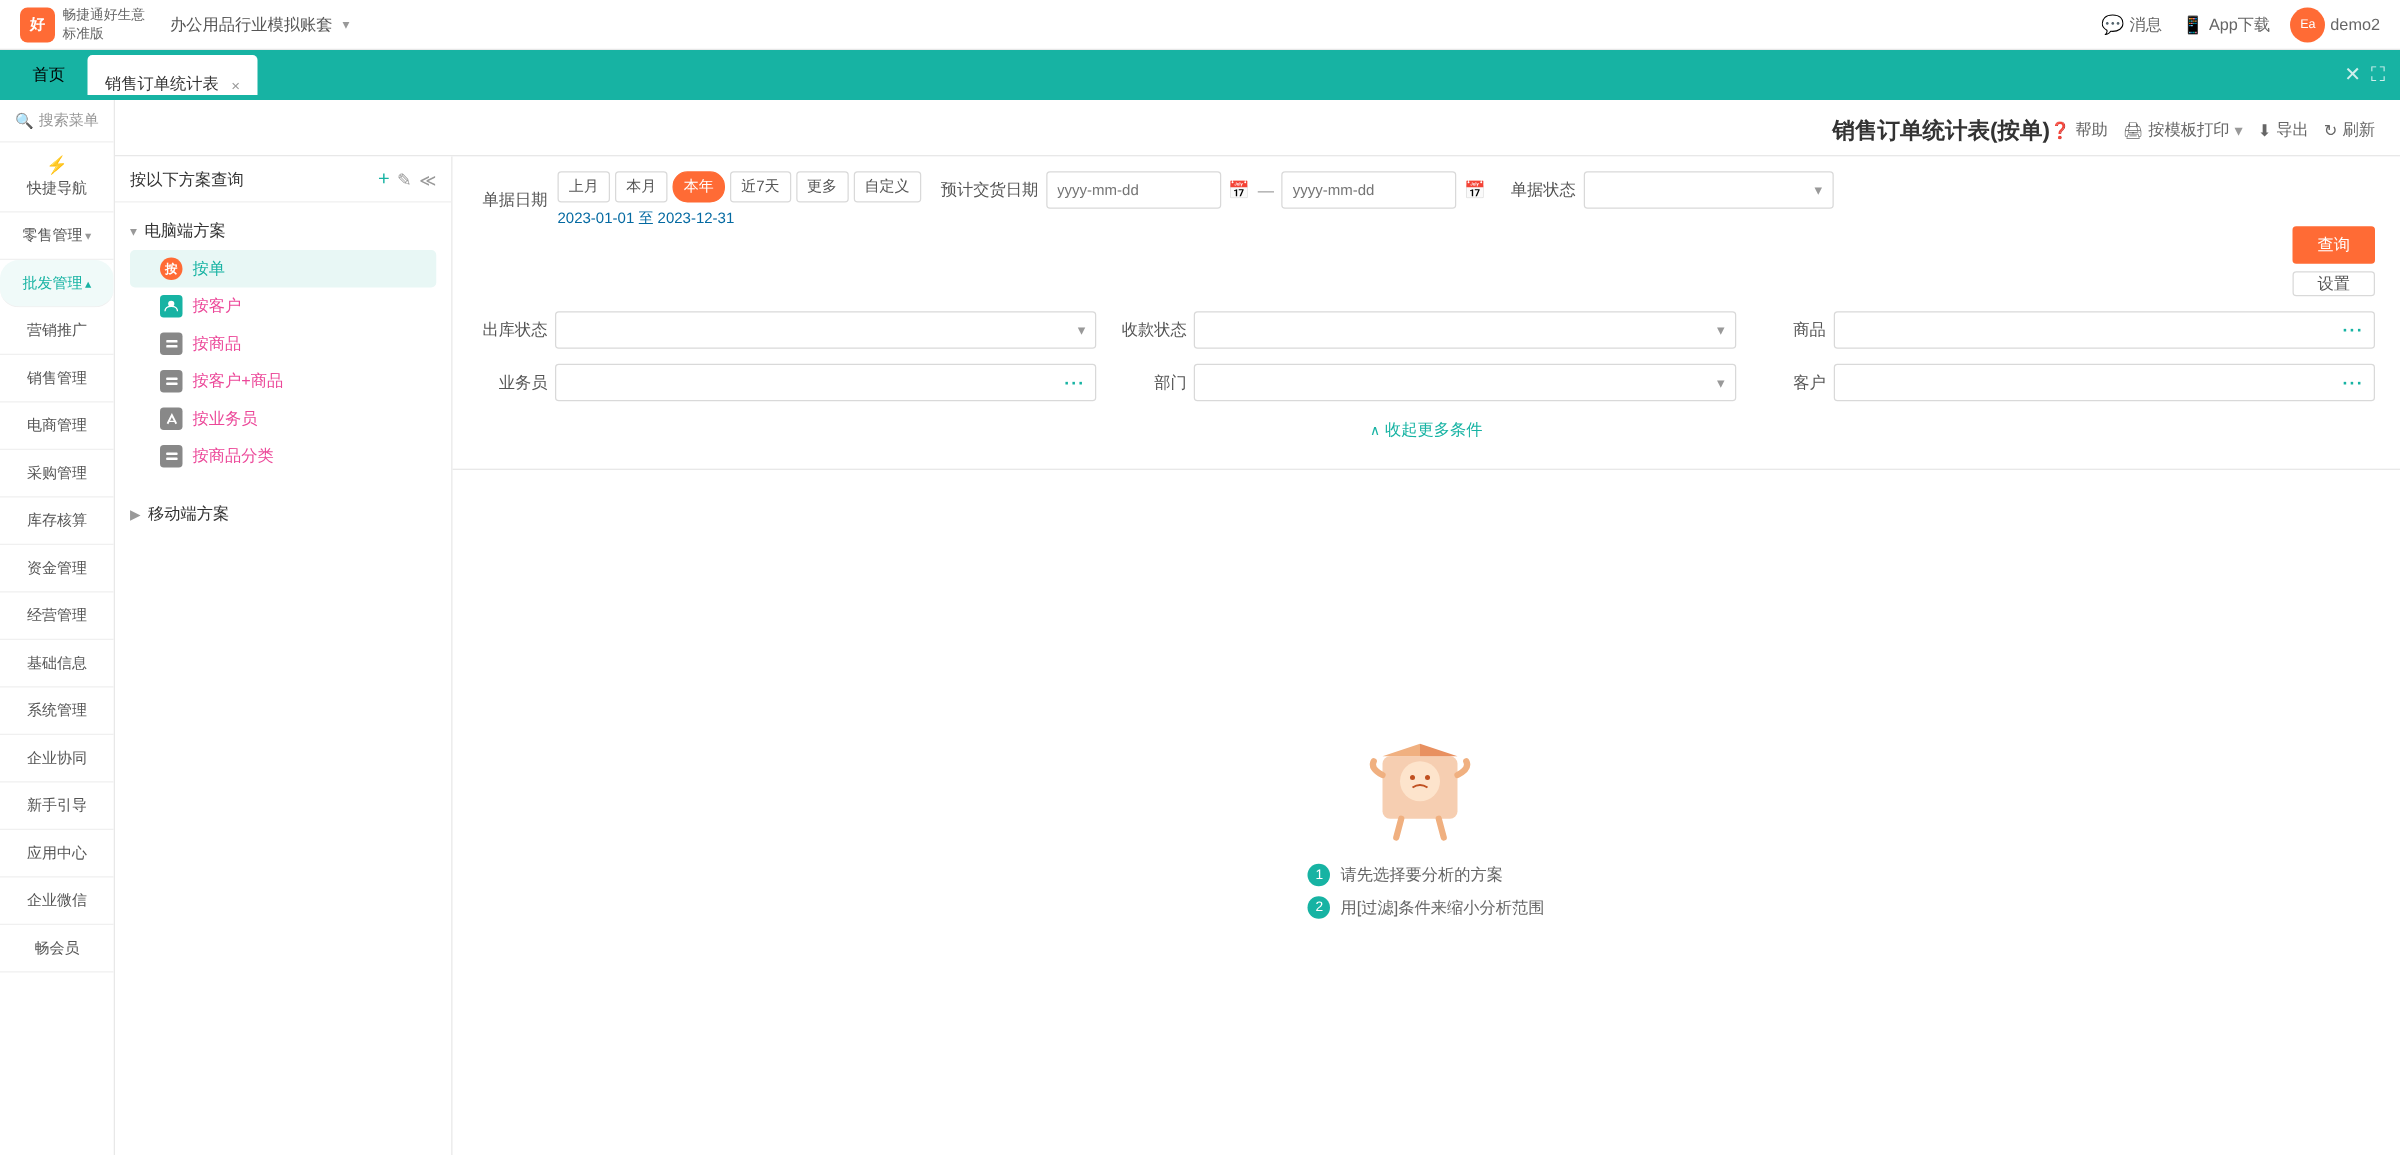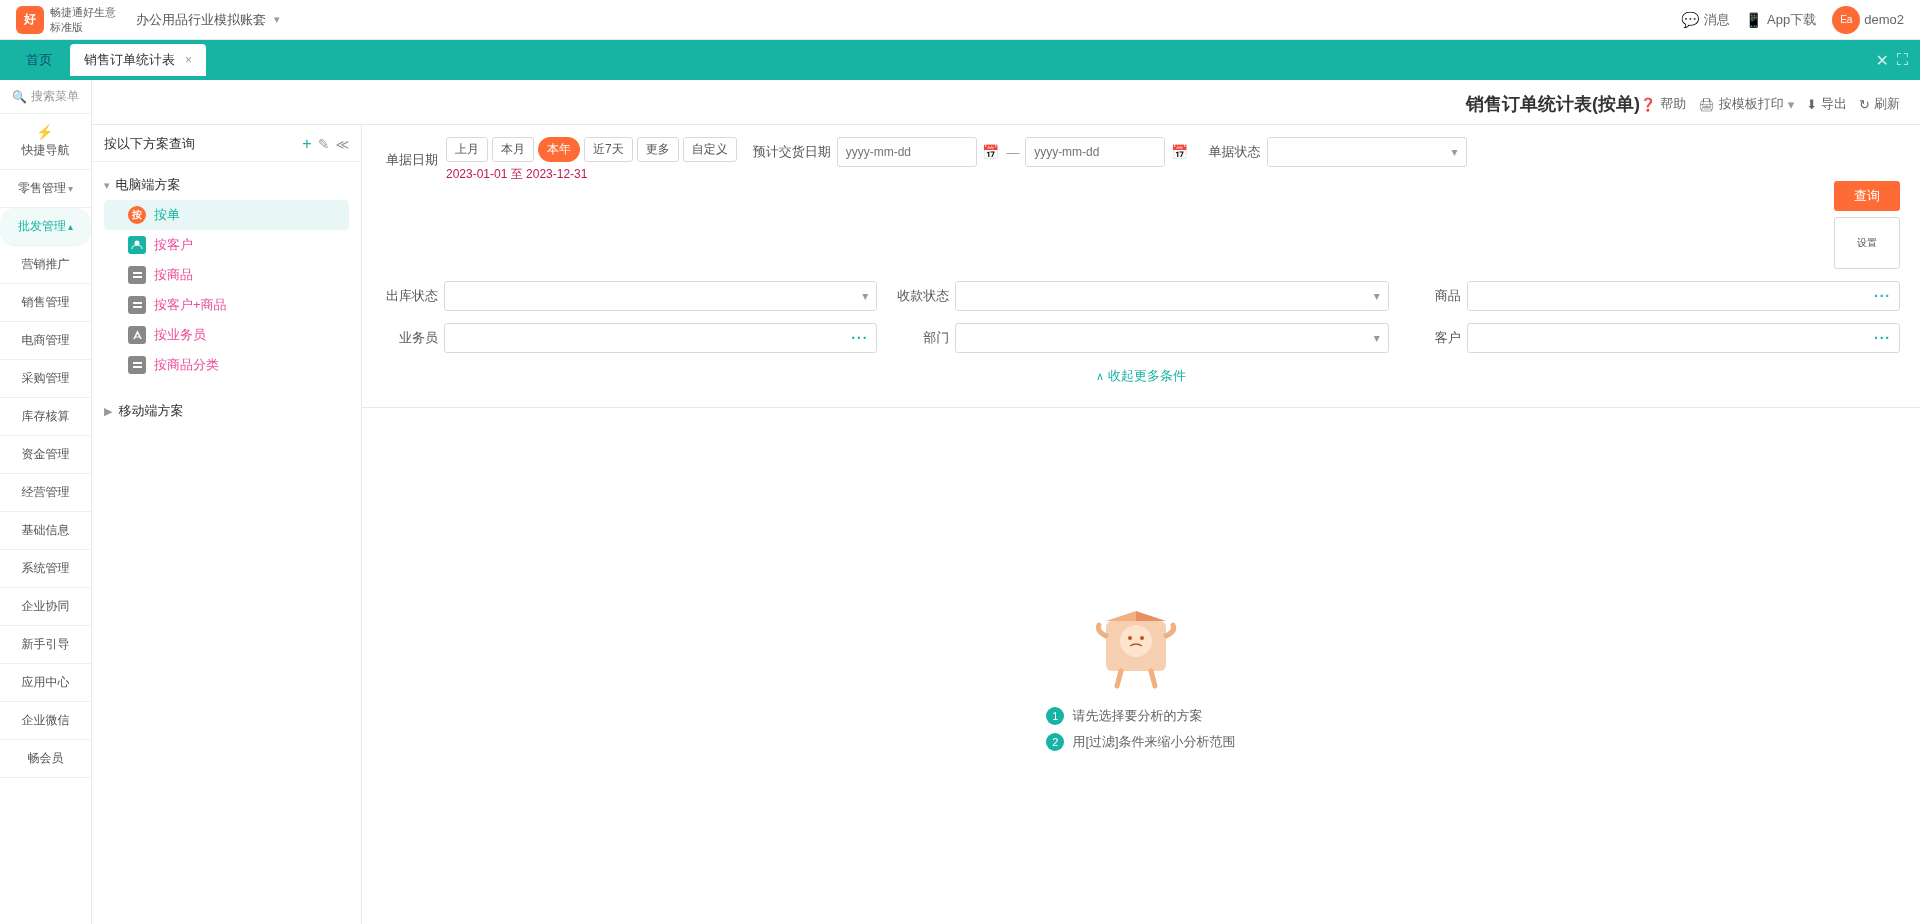--- a/index.html
+++ b/index.html
@@ -11,22 +11,22 @@
     .logo-area { display: flex; align-items: center; gap: 6px; }
     .logo-icon { width: 28px; height: 28px; background: #ff6b35; border-radius: 6px; display: flex; align-items: center; justify-content: center; color: white; font-size: 12px; font-weight: bold; }
     .logo-text { font-size: 11px; color: #666; line-height: 1.3; }
     .top-bar-right { display: flex; align-items: center; gap: 16px; }
     .top-bar-item { display: flex; align-items: center; gap: 4px; color: #666; font-size: 13px; cursor: pointer; }
     .user-avatar { width: 28px; height: 28px; background: #ff6b35; border-radius: 50%; display: flex; align-items: center; justify-content: center; color: white; font-size: 11px; }
 
     
     .tab-bar { height: 40px; background: #17b3a3; display: flex; align-items: center; padding: 0 12px; gap: 4px; flex-shrink: 0; }
     .tab { height: 32px; padding: 0 14px; display: flex; align-items: center; gap: 6px; border-radius: 4px 4px 0 0; font-size: 13px; cursor: pointer; }
-    .tab.home { background: transparent; color: #0c4a6e; }
-    .tab.active { background: #fff; color: #333; }
+    .tab.home { background: transparent; color: #000000; }
+    .tab.active { background: #fff; color: #333; align-items: flex-end; }
     .tab-close { color: #999; font-size: 12px; margin-left: 4px; cursor: pointer; }
     .tab-bar-right { margin-left: auto; display: flex; align-items: center; gap: 8px; }
     .tab-bar-btn { color: white; font-size: 16px; cursor: pointer; opacity: 0.8; }
 
     
     .main-layout { display: flex; flex: 1; overflow: hidden; }
 
     
     .sidebar { width: 92px; background: #fff; border-right: 1px solid #e8e8e8; display: flex; flex-direction: column; overflow-y: auto; flex-shrink: 0; }
     .sidebar-item { padding: 10px 4px; text-align: center; cursor: pointer; color: #555; font-size: 13px; border-bottom: 1px solid #f0f0f0; display: flex; flex-direction: column; align-items: center; gap: 2px; }
@@ -69,21 +69,21 @@
     .filter-input { height: 30px; border: 1px solid #d9d9d9; border-radius: 3px; padding: 0 8px; font-size: 12px; color: #999; background: #fff; min-width: 140px; }
     .filter-dash { color: #999; }
     .filter-cal-icon { color: #17b3a3; font-size: 14px; cursor: pointer; }
     .filter-dots { color: #17b3a3; font-size: 14px; cursor: pointer; font-weight: bold; letter-spacing: 1px; }
     .select-box { height: 30px; border: 1px solid #d9d9d9; border-radius: 3px; padding: 0 8px; display: flex; align-items: center; justify-content: space-between; cursor: pointer; font-size: 12px; color: #555; flex: 1; min-width: 120px; }
     .select-box .arrow { color: #999; }
     .collapse-row { display: flex; align-items: center; justify-content: center; padding: 10px; color: #17b3a3; font-size: 13px; cursor: pointer; }
 
     
     .btn-primary { background: #ff6b35; color: white; border: none; padding: 6px 20px; border-radius: 3px; font-size: 13px; cursor: pointer; white-space: nowrap; }
-    .btn-default { background: #fff; color: #555; border: 1px solid #d9d9d9; padding: 18px 16px; border-radius: 3px; font-size: 10px; cursor: pointer; white-space: nowrap; }
+    .btn-default { background: #fff; color: #555; border: 1px solid #d9d9d9; padding: 0 16px; border-radius: 3px; font-size: 13px; cursor: pointer; white-space: nowrap; }
 
     
     .data-area { flex: 1; background: #fff; margin: 0; display: flex; flex-direction: column; align-items: center; justify-content: center; overflow: hidden; }
     .empty-state { display: flex; flex-direction: column; align-items: center; gap: 16px; }
     .empty-tips { display: flex; flex-direction: column; gap: 8px; }
     .tip-item { display: flex; align-items: center; gap: 8px; font-size: 13px; color: #666; }
     .tip-num { width: 18px; height: 18px; border-radius: 50%; background: #17b3a3; color: white; display: flex; align-items: center; justify-content: center; font-size: 11px; flex-shrink: 0; }
 
     
     .h-sep { height: 1px; background: #e8e8e8; margin: 0; }
@@ -319,21 +319,21 @@
               <span class="filter-label">单据日期</span>
               <div style="display:flex;flex-direction:column;gap:4px;">
                 <div class="date-btns">
                   <button class="date-btn">上月</button>
                   <button class="date-btn">本月</button>
                   <button class="date-btn active">本年</button>
                   <button class="date-btn">近7天</button>
                   <button class="date-btn">更多</button>
                   <button class="date-btn">自定义</button>
                 </div>
-                <div style="font-size:12px;color:#be185d;">2023-01-01 至 2023-12-31</div>
+                <div style="font-size:12px;color:#0369a1;">2023-01-01 至 2023-12-31</div>
               </div>
             </div>
 
             <div style="display:flex;align-items:center;gap:6px;flex-shrink:0;">
               <span class="filter-label">预计交货日期</span>
               <input class="filter-input" type="text" style="width: 120px; color: rgb(187, 187, 187);" placeholder="yyyy-mm-dd">
               <span class="filter-cal-icon">📅</span>
               <span class="filter-dash">—</span>
               <input class="filter-input" type="text" style="width: 120px; color: rgb(187, 187, 187);" placeholder="yyyy-mm-dd">
               <span class="filter-cal-icon">📅</span>

